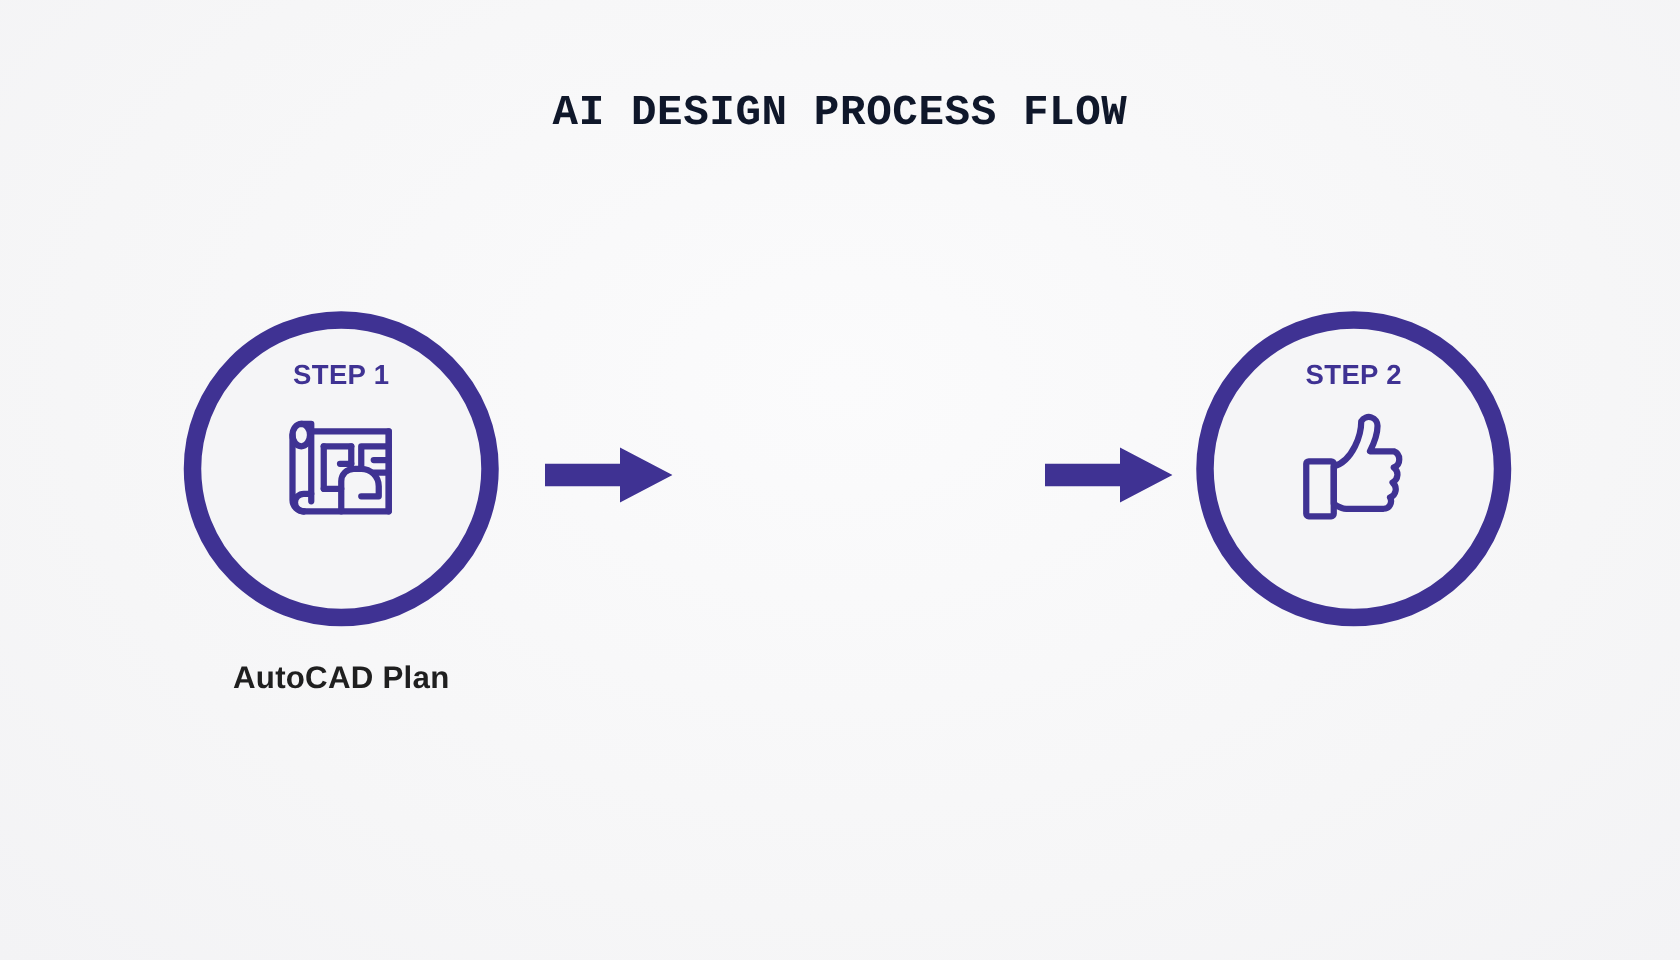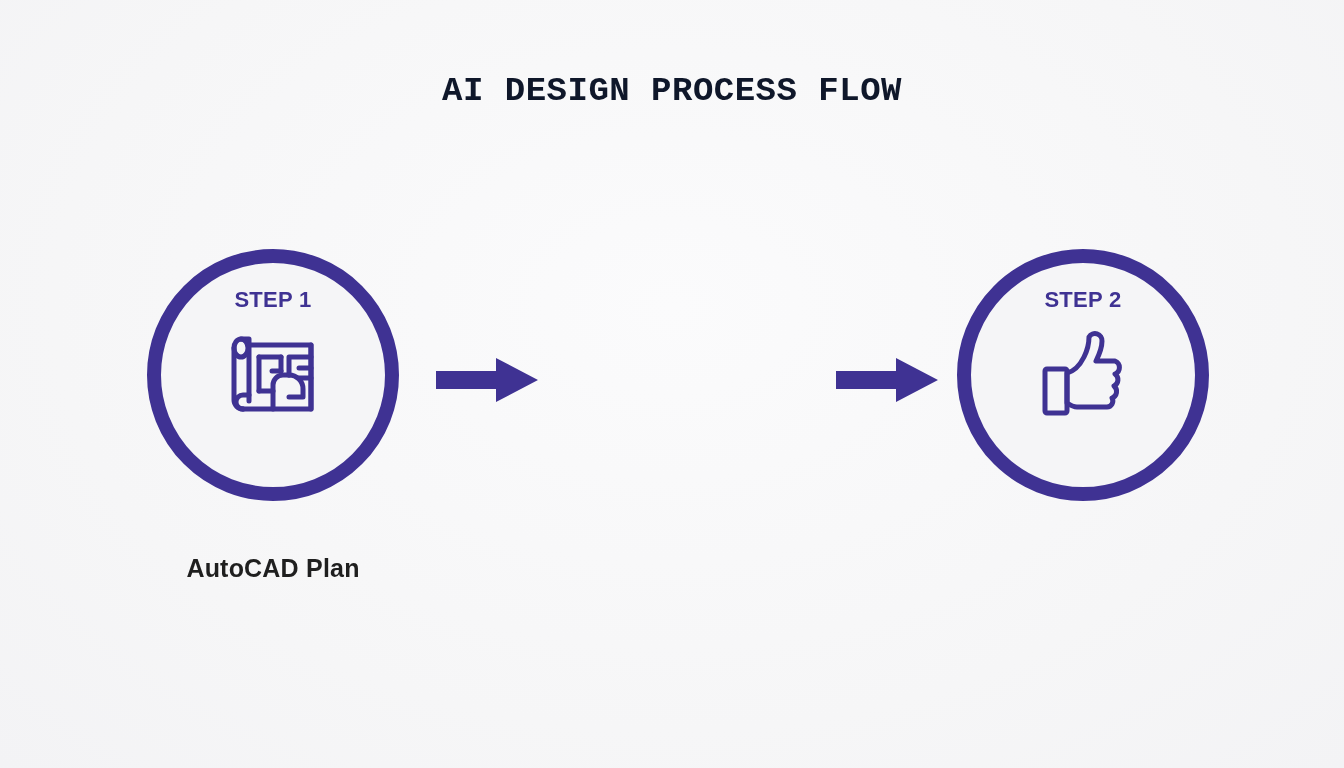--- a/index.html
+++ b/index.html
@@ -81,21 +81,21 @@
 
   .step-icon {
     margin-top: 16px;
     width: 104px;
     height: 96px;
     display: block;
   }
   .step-icon svg { display: block; width: 100%; height: 100%; }
 
   .step-caption {
-    margin-top: 53px;
+    margin-top: 27px;
     text-align: center;
     font-size: 25px;
     font-weight: bold;
     color: #1f1f1f;
     letter-spacing: 0.2px;
   }
 
   .arrow {
     position: absolute;
     top: 107px;

